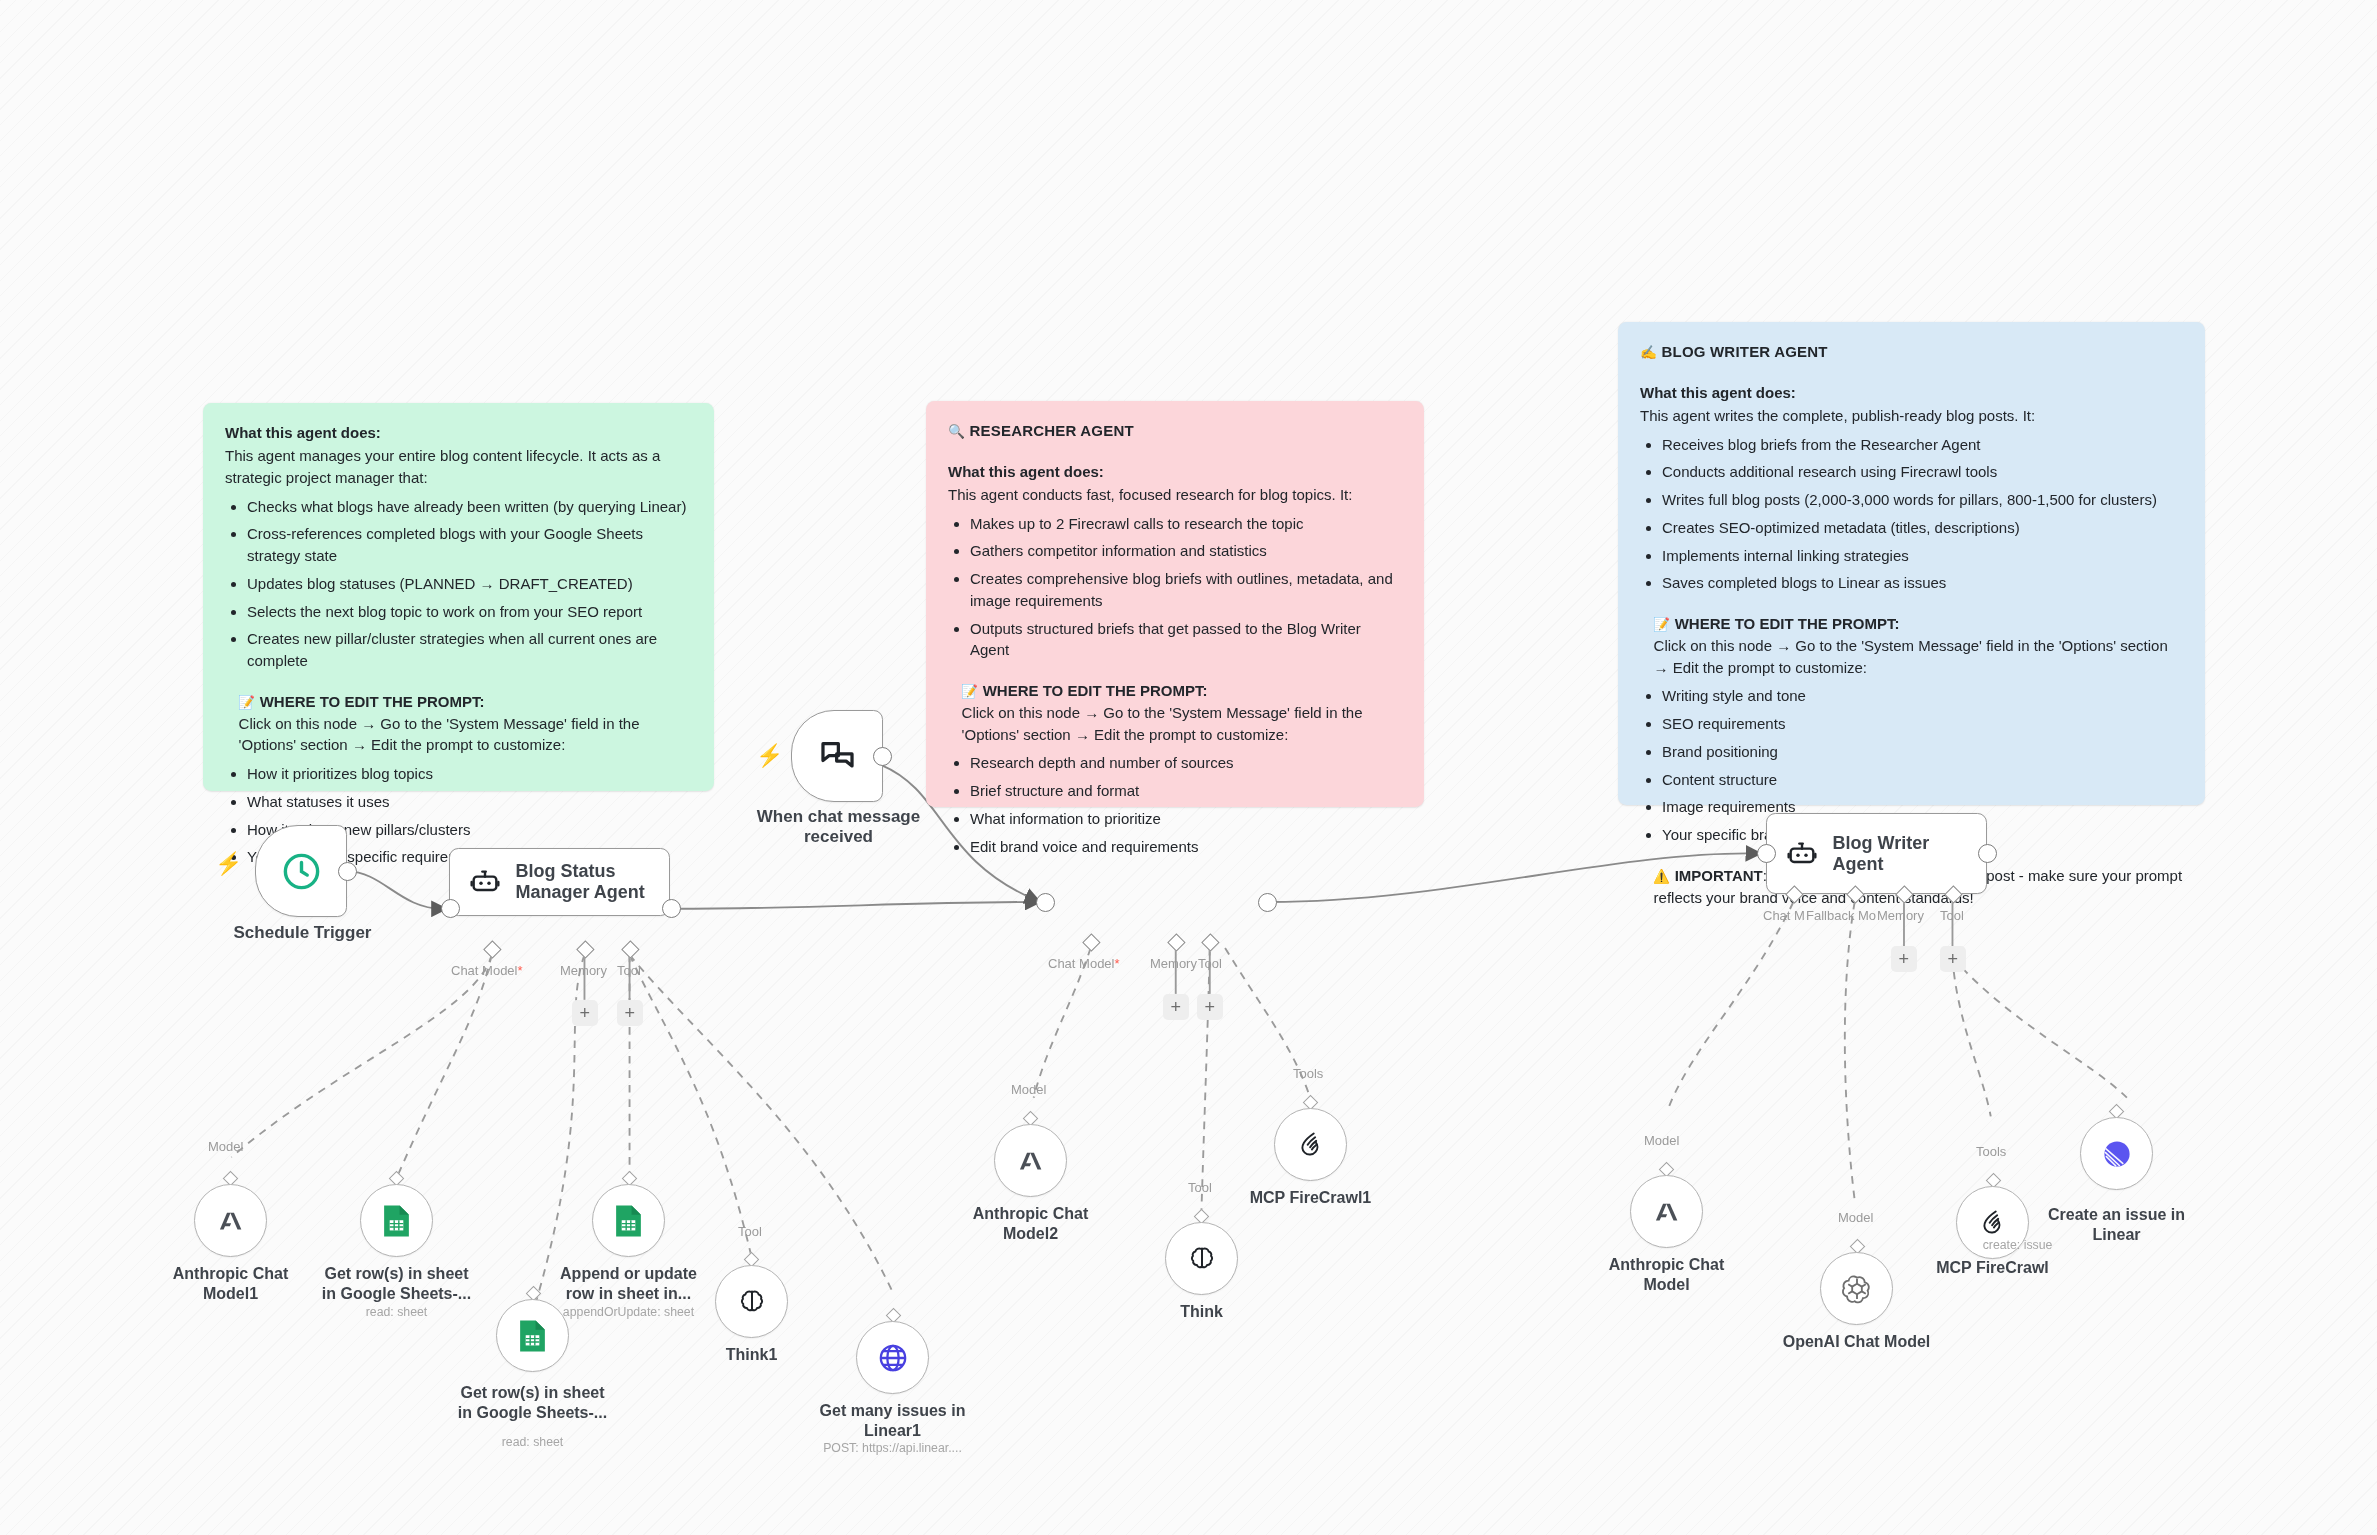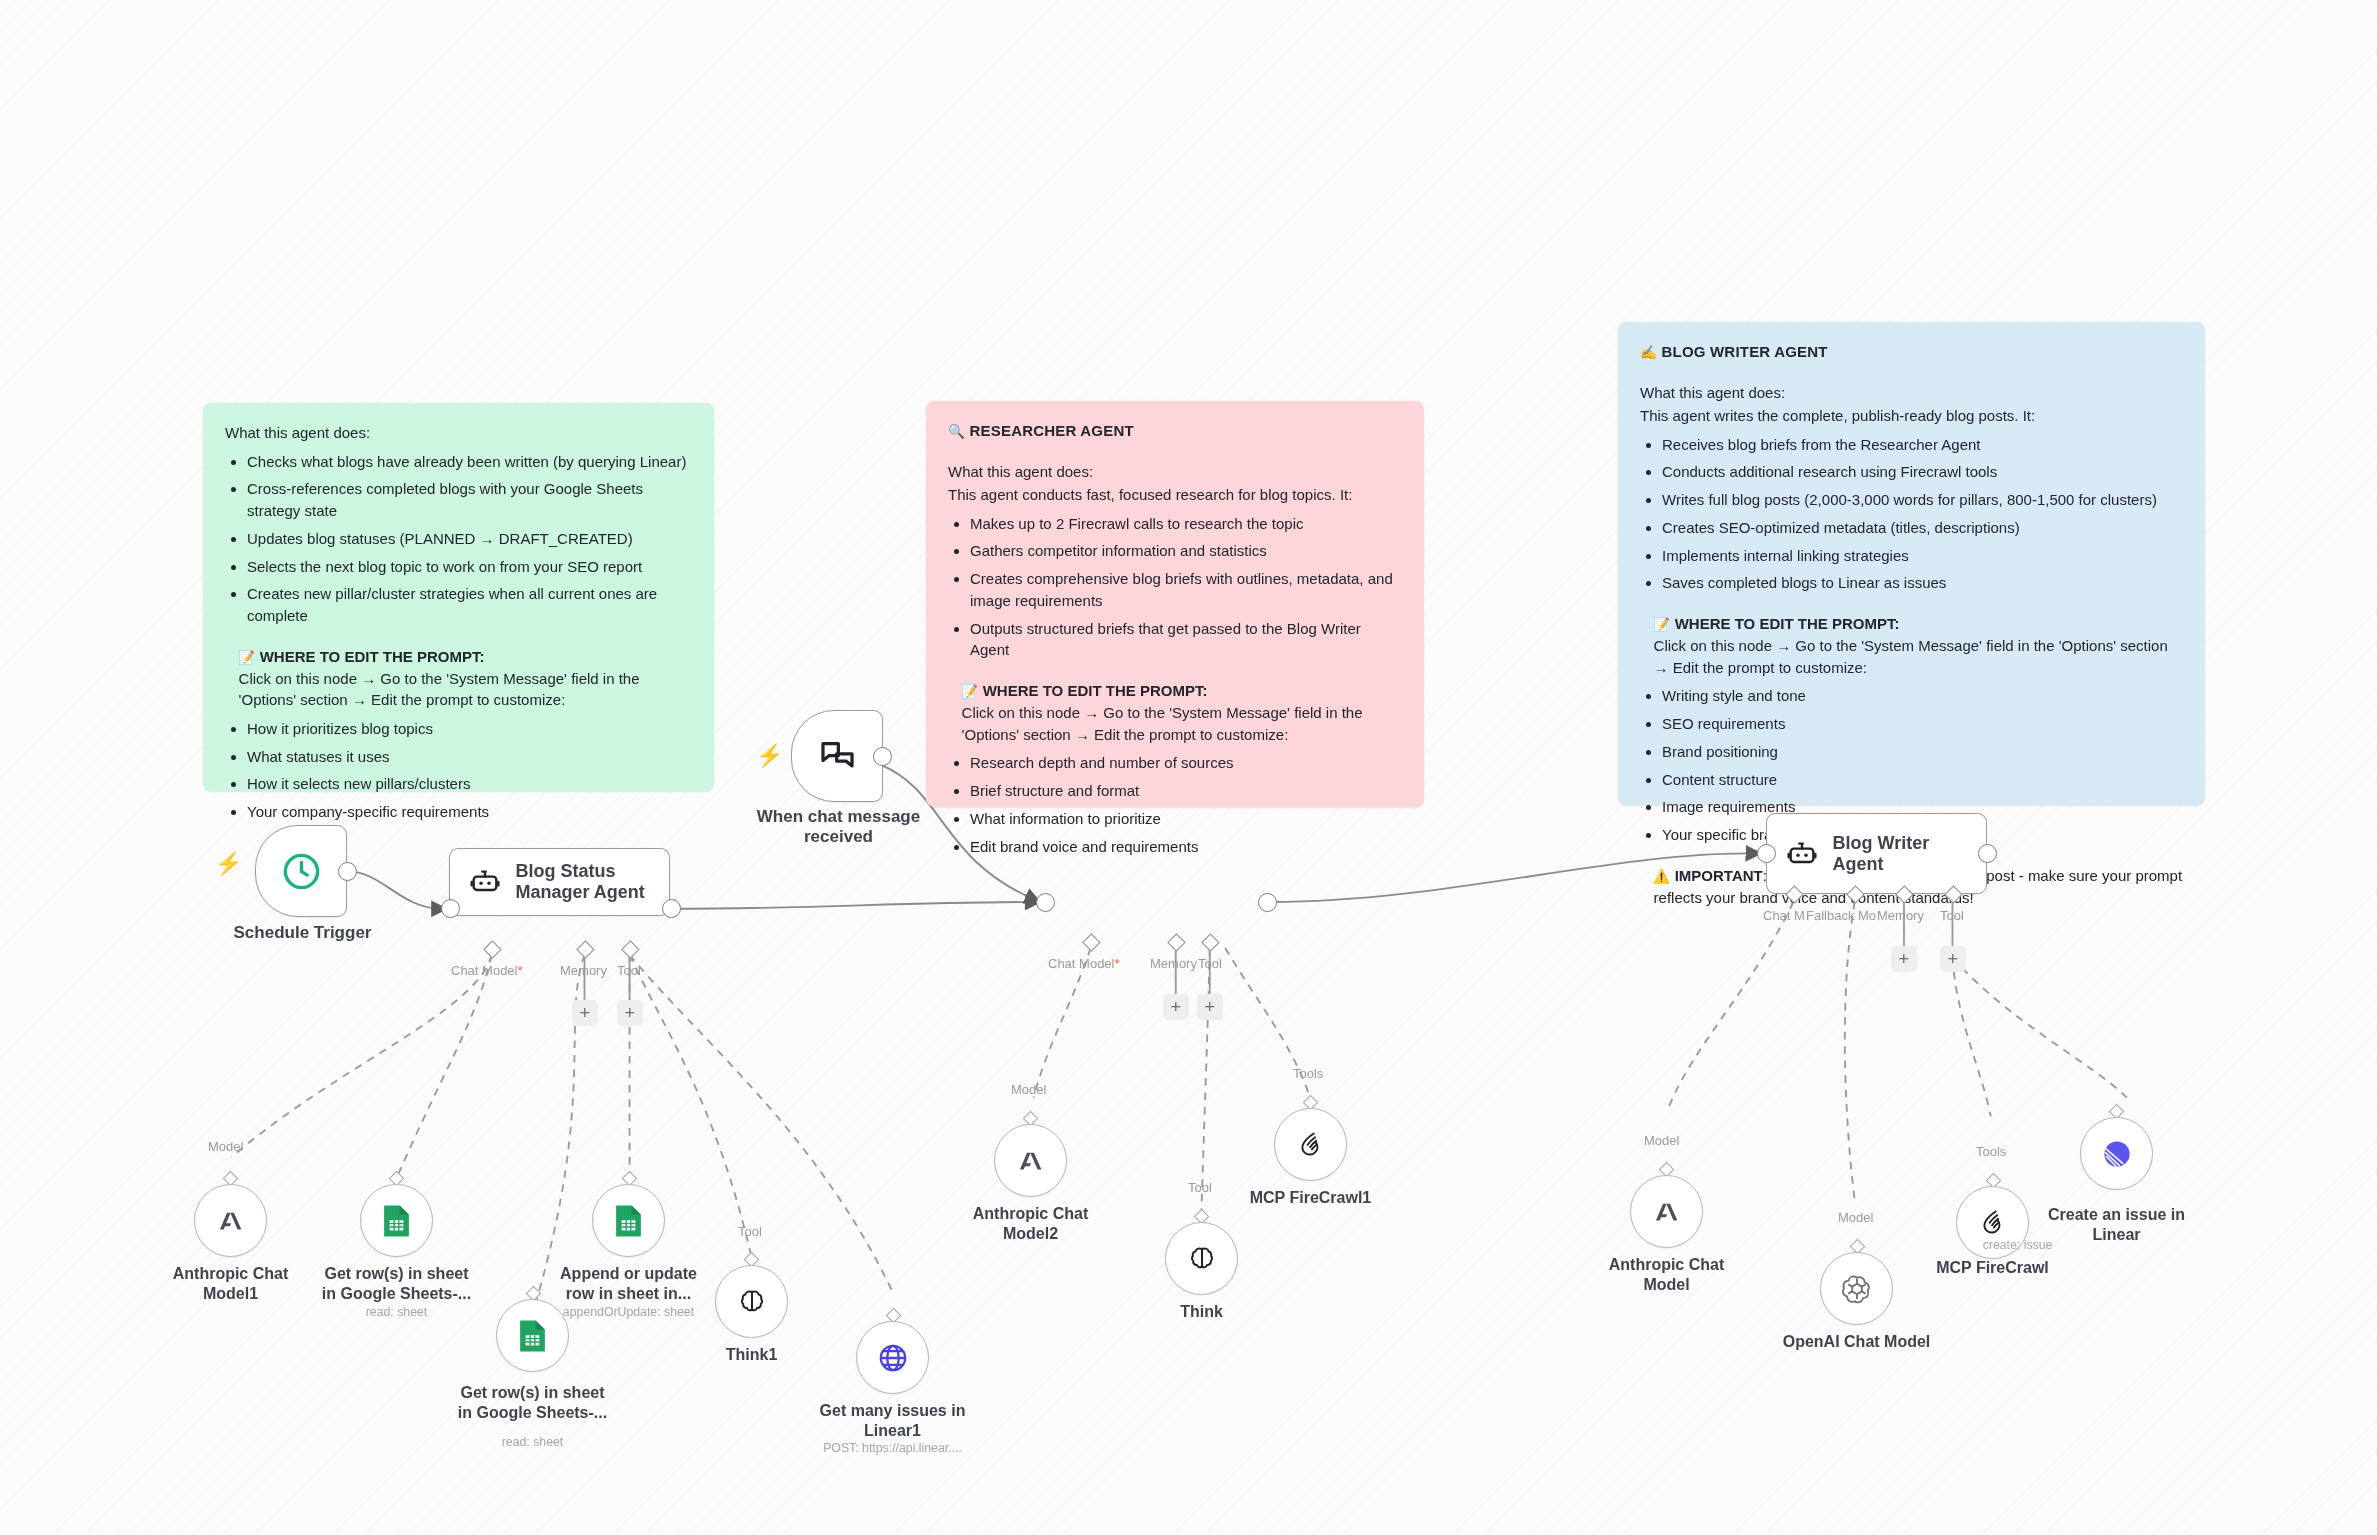--- a/index.html
+++ b/index.html
@@ -27,21 +27,21 @@
   .sticky {
     position: absolute;
     border-radius: 8.5px;
     padding: 19px 22px 19px 22px;
     font-size: 15px;
     line-height: 1.45;
     color: #22262b;
     box-shadow: 0 0.9px 1.7px rgba(0,0,0,0.10);
   }
   .sticky .title { font-weight: bold; font-size: 15px; letter-spacing: 0.2px; margin-bottom: 19px; }
-  .sticky .hdr { font-weight: normal; margin-bottom: 1.7px; }
+  .sticky .hdr { font-weight: bold; margin-bottom: 1.7px; }
   .sticky p { margin: 0 0 3.4px 0; }
   .sticky ul { margin: 6.8px 0 0 0; padding-left: 22px; }
   .sticky li { margin-bottom: 6px; }
   .sticky .sub { margin-top: 19px; }
   .sticky .sub .subhdr { font-weight: bold; margin-left: 13.6px; }
   .sticky .sub .subtext { margin-left: 13.6px; }
   .sticky .warn { margin-top: 19px; margin-left: 13.6px; }
   .sticky .warn b { font-weight: bold; }
   .emoji { font-size: 13.6px; }
 
@@ -202,20 +202,21 @@
     </g>
     <g fill="none" stroke="#9a9a9a" stroke-width="2.2">
       <path d="M740,1122 L740,1175"></path>
       <path d="M1422,1114 L1422,1168"></path>
       <path d="M2295,1060 L2295,1112"></path>
     </g>
   </svg>
 
   <div class="sticky" id="note-green">
     <div class="hdr">What this agent does:</div>
+    <p>This agent manages your entire blog content lifecycle. It acts as a strategic project manager that:</p>
     <ul>
       <li>Checks what blogs have already been written (by querying Linear)</li>
       <li>Cross-references completed blogs with your Google Sheets strategy state</li>
       <li>Updates blog statuses (PLANNED → DRAFT_CREATED)</li>
       <li>Selects the next blog topic to work on from your SEO report</li>
       <li>Creates new pillar/cluster strategies when all current ones are complete</li>
     </ul>
     <div class="sub">
       <div class="subhdr"><span class="emoji">📝</span> <span>WHERE TO EDIT THE PROMPT:</span></div>
       <div class="subtext">Click on this node → Go to the 'System Message' field in the 'Options' section → Edit the prompt to customize:</div>

